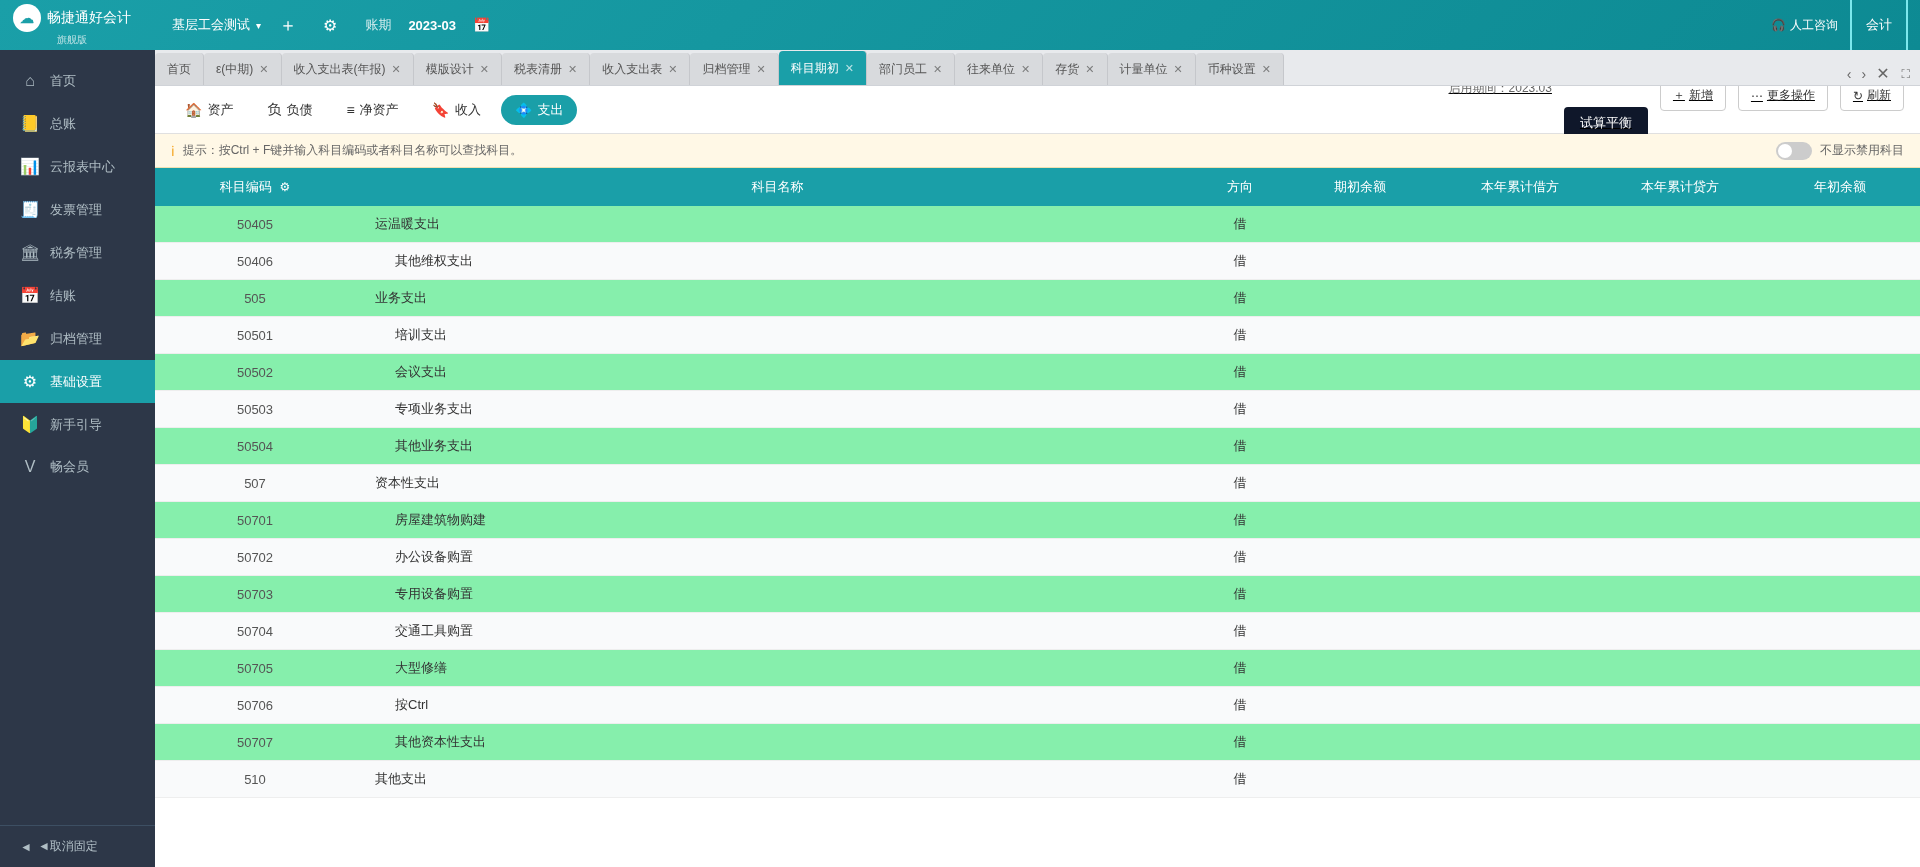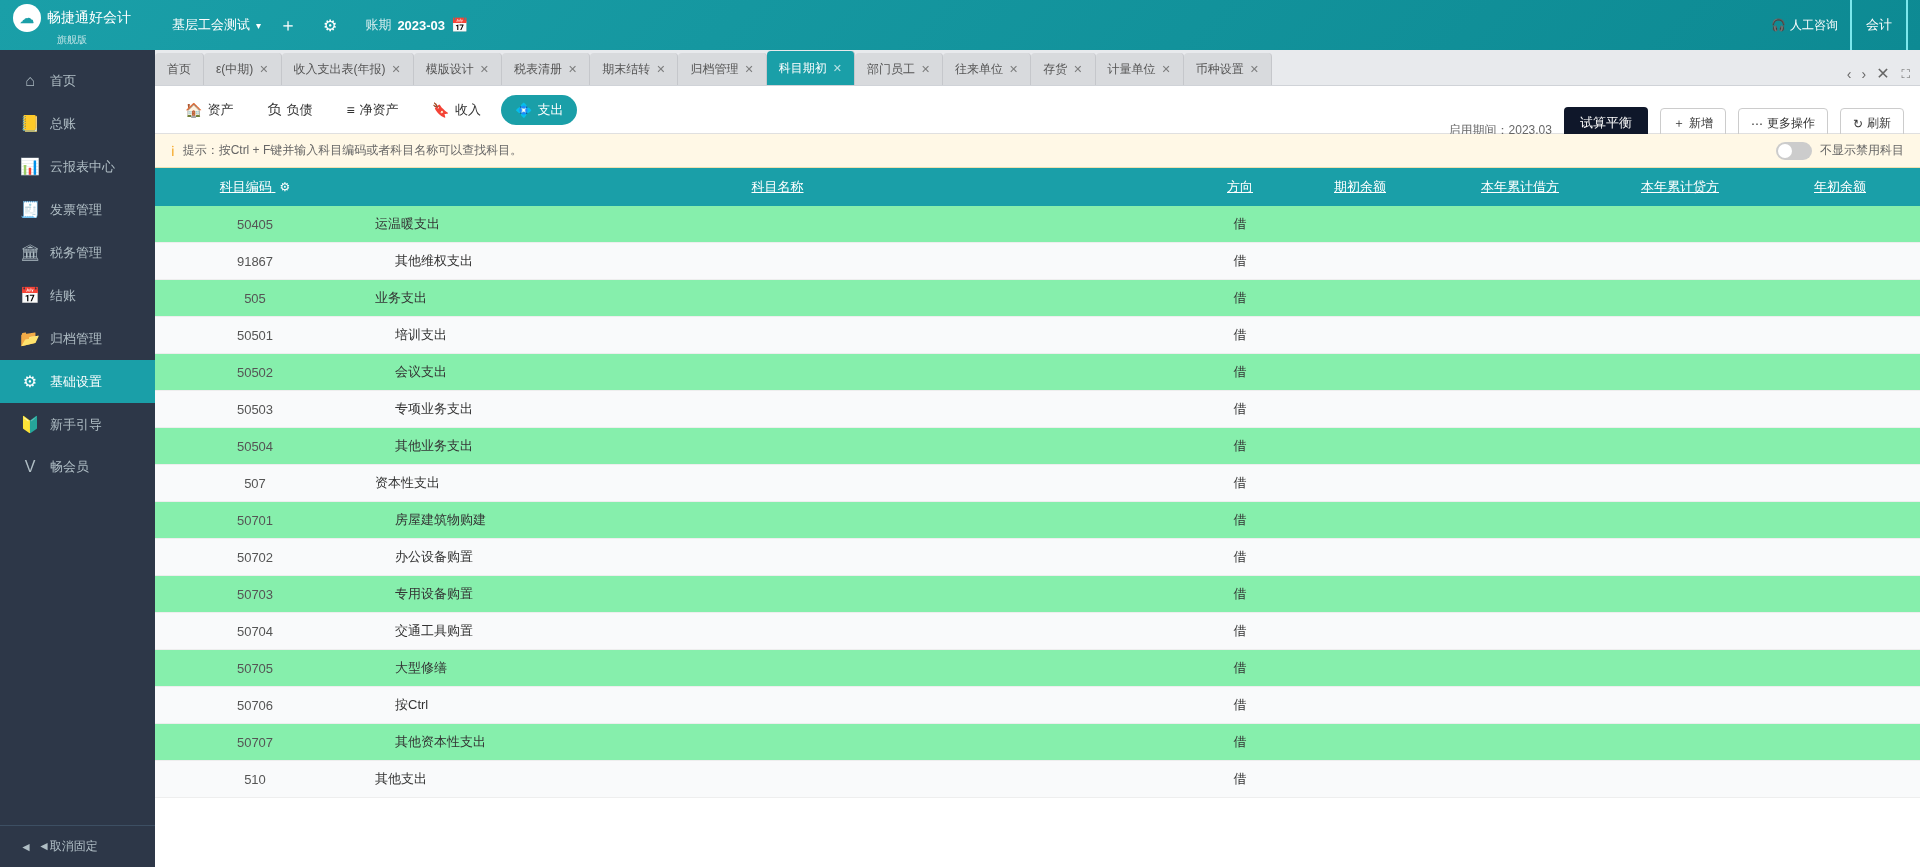--- a/index.html
+++ b/index.html
@@ -35,21 +35,21 @@
     .company-selector .arrow { font-size: 10px; }
     .header-add-btn {
       color: white; font-size: 18px; cursor: pointer;
       background: none; border: none; padding: 0 8px;
     }
     .header-settings-btn {
       color: white; font-size: 16px; cursor: pointer;
       background: none; border: none; padding: 0 8px;
     }
     .period-area {
-      display: flex; align-items: center; gap: 6px;
+      display: flex; align-items: center; gap: 17px;
       color: white; font-size: 13px; margin-left: 10px;
     }
     .period-area .period-label { opacity: 0.8; }
     .period-area .period-value { font-weight: bold; }
     .period-icon { color: #7ce8ed; font-size: 14px; }
     .header-right {
       margin-left: auto;
       display: flex; align-items: center; gap: 12px;
     }
     .support-btn {
@@ -157,21 +157,21 @@
       font-size: 13px; cursor: pointer; border: none;
       background: transparent; color: #333;
     }
     .filter-tab.active {
       background: #1a9fa8; color: white;
     }
     .filter-tab .ft-icon { font-size: 14px; }
 
     .filter-right {
       margin-left: auto;
-      display: flex; align-items: flex-end; gap: 12px;
+      display: flex; align-items: flex-start; gap: 12px; text-decoration: underline;
     }
     .period-info { font-size: 12px; color: #666; }
     .btn-balance {
       background: #0f172a; color: white; border: none;
       padding: 7px 16px; border-radius: 4px; font-size: 13px; cursor: pointer; margin-top: 27px;
     }
     .btn-add {
       background: none; border: 1px solid #ccc;
       padding: 6px 12px; border-radius: 4px; font-size: 12px;
       cursor: pointer; color: #333; display: flex; align-items: center; gap: 4px;
@@ -215,21 +215,21 @@
     
     .table-area {
       flex: 1; overflow-y: auto; overflow-x: hidden;
     }
     table {
       width: 100%; border-collapse: collapse;
     }
     thead tr th {
       background: #1a9fa8; color: white;
       padding: 10px 12px; font-size: 13px; font-weight: normal;
-      text-align: center; position: sticky; top: 0; z-index: 2; text-decoration: underline;
+      text-align: center; position: sticky; top: 0; z-index: 2;
     }
     thead tr th:first-child { text-align: center; }
     tbody tr { background: #86efac; }
     tbody tr:nth-child(even) { background: #f9fafb; }
     tbody tr td {
       padding: 9px 12px; font-size: 13px; color: #333;
       border-bottom: 1px solid #eee; text-align: center;
     }
     tbody tr td:nth-child(1) { color: #555; }
     tbody tr td:nth-child(2) { text-align: left; padding-left: 20px; color: #333; }
@@ -352,21 +352,21 @@
     </div>
     <div class="tab-item">
       <span>模版设计</span>
       <button class="tab-close">✕</button>
     </div>
     <div class="tab-item">
       <span>税表清册</span>
       <button class="tab-close">✕</button>
     </div>
     <div class="tab-item">
-      <span>期末结转</span>
+      <span>收入支出表</span>
       <button class="tab-close">✕</button>
     </div>
     <div class="tab-item">
       <span>归档管理</span>
       <button class="tab-close">✕</button>
     </div>
     <div class="tab-item active">
       <span>科目期初</span>
       <button class="tab-close">✕</button>
     </div>
@@ -469,21 +469,21 @@
         <tr>
               <td>50405</td>
               <td>运温暖支出</td>
               <td>借</td>
               <td></td>
               <td></td>
               <td></td>
               <td></td>
             </tr>
             <tr>
-              <td>91867</td>
+              <td>50406</td>
               <td class="indent">其他维权支出</td>
               <td>借</td>
               <td></td>
               <td></td>
               <td></td>
               <td></td>
             </tr>
             <tr>
               <td>505</td>
               <td>业务支出</td>

